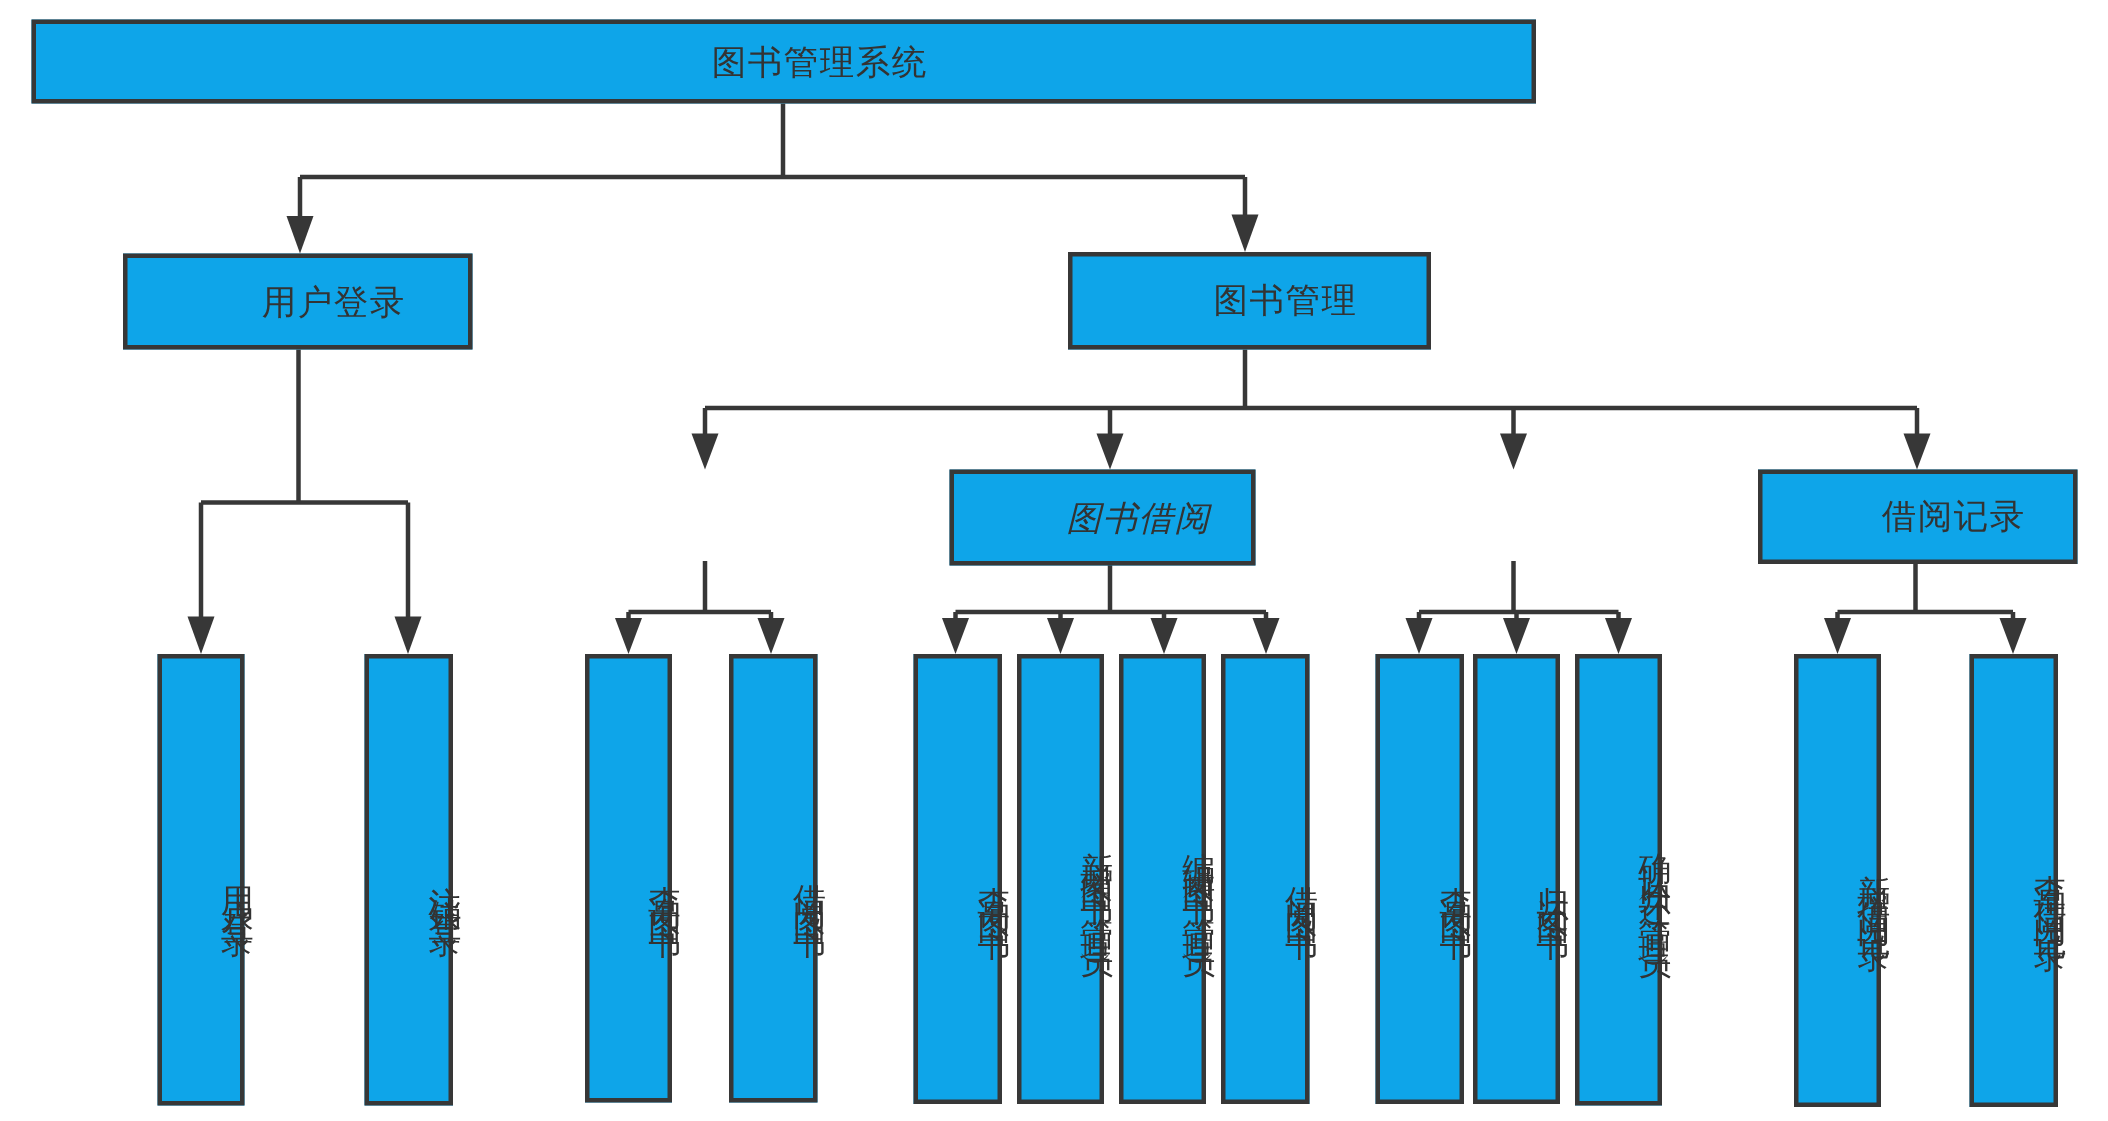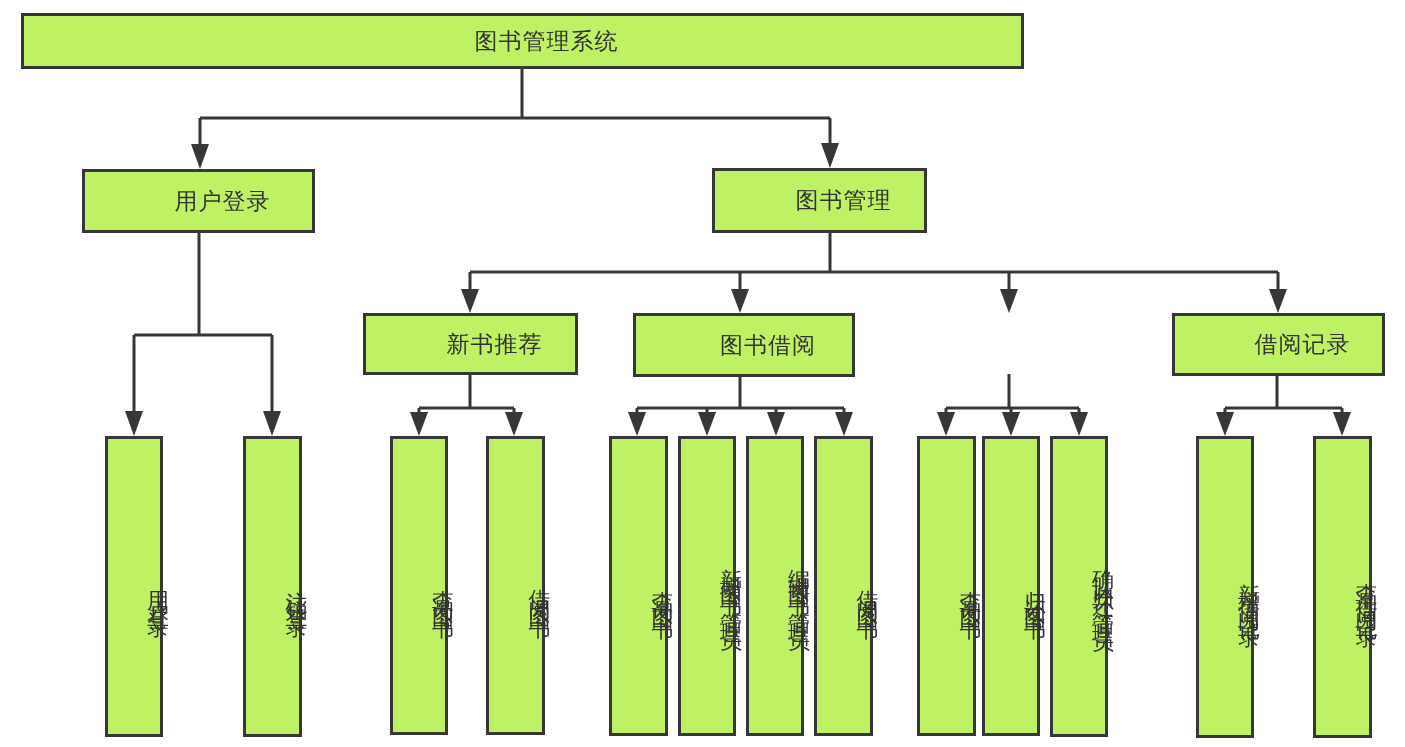--- a/index.html
+++ b/index.html
@@ -12,21 +12,21 @@
     overflow: hidden;
     color: #333333;
   }
   #edges { position: absolute; left: 0; top: 0; }
   #edges line { stroke: #373737; stroke-width: 3; }
   #edges polygon { fill: #373737; }
   .node {
     position: absolute;
     box-sizing: border-box;
     border: 3px solid #373737;
-    background: #bef264;
+    background: #0ea5e9;
     display: flex;
     align-items: center;
     justify-content: center;
     padding-left: 48px;
   }
   .node .hlabel {
     font-size: 23px;
     letter-spacing: 1px;
     white-space: nowrap;
     color: #333333;
@@ -133,28 +133,25 @@
     </g>
   </svg>
 
   <div class="node" style="left:21px; top:13px; width:1003px; height:56px;">
     <span class="hlabel">图书管理系统</span>
   </div>
 
   <div class="node" style="left:82px; top:169px; width:233px; height:64px;">
     <span class="hlabel">用户登录</span>
   </div>
-  <div class="node" style="left:712px; top:168px; width:215px; height:65px;text-align:center;">
+  <div class="node" style="left:712px; top:168px; width:242px; height:65px;text-align:center;">
     <span class="hlabel">图书管理</span>
   </div>
 
-  <div class="node" style="left:363px; top:313px; width:215px; height:62px;">
-    <span class="hlabel">新书推荐</span>
-  </div>
-  <div class="node" style="left:633px; top:313px; width:222px; height:64px;">
+  <div class="node" style="left:633px; top:313px; width:204px; height:64px;font-style:italic;">
     <span class="hlabel">图书借阅</span>
   </div>
   <div class="node" style="left:1172px; top:313px; width:213px; height:63px;">
     <span class="hlabel">借阅记录</span>
   </div>
 
   <div class="node" style="left:105px; top:436px; width:58px; height:301px;">
     <span class="vlabel">用户登录</span>
   </div>
   <div class="node" style="left:243px; top:436px; width:59px; height:301px;">

